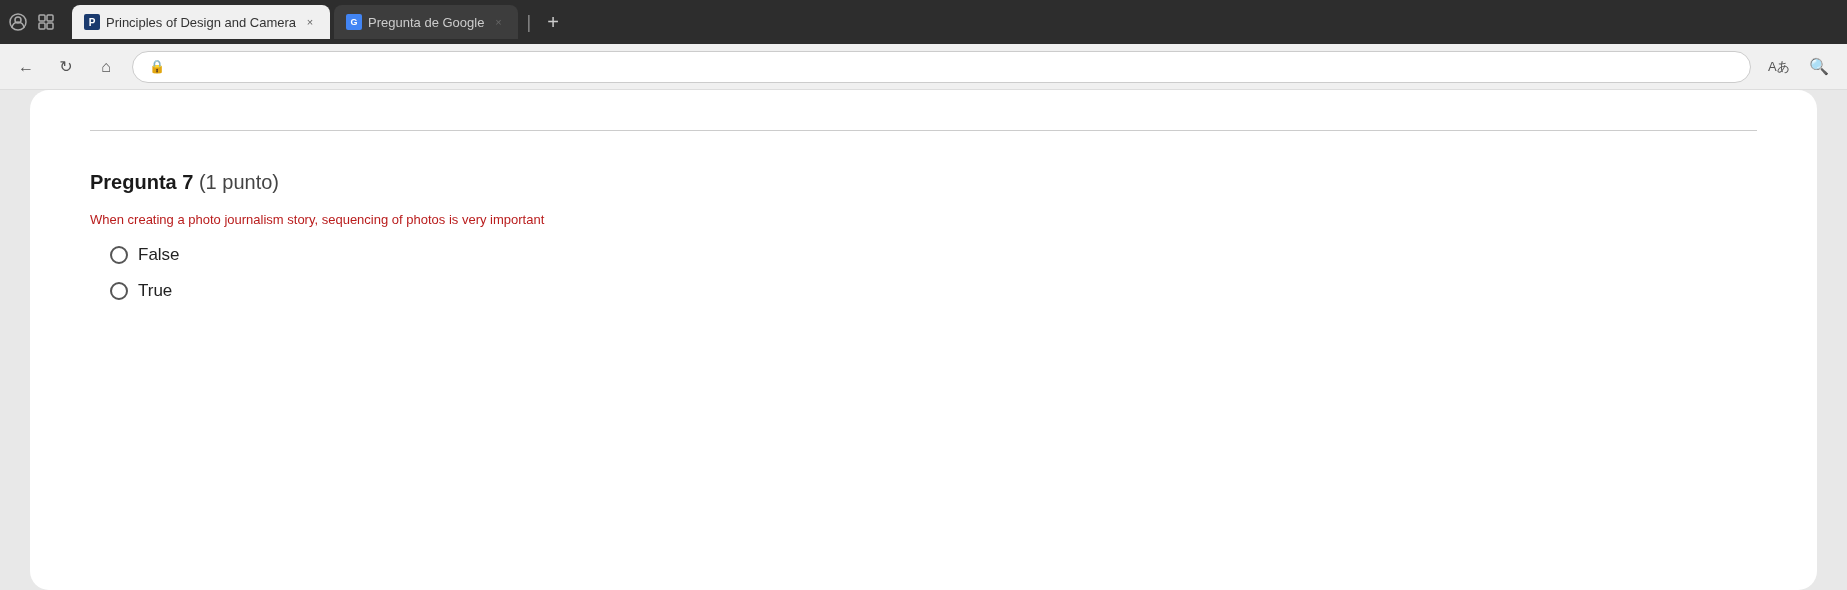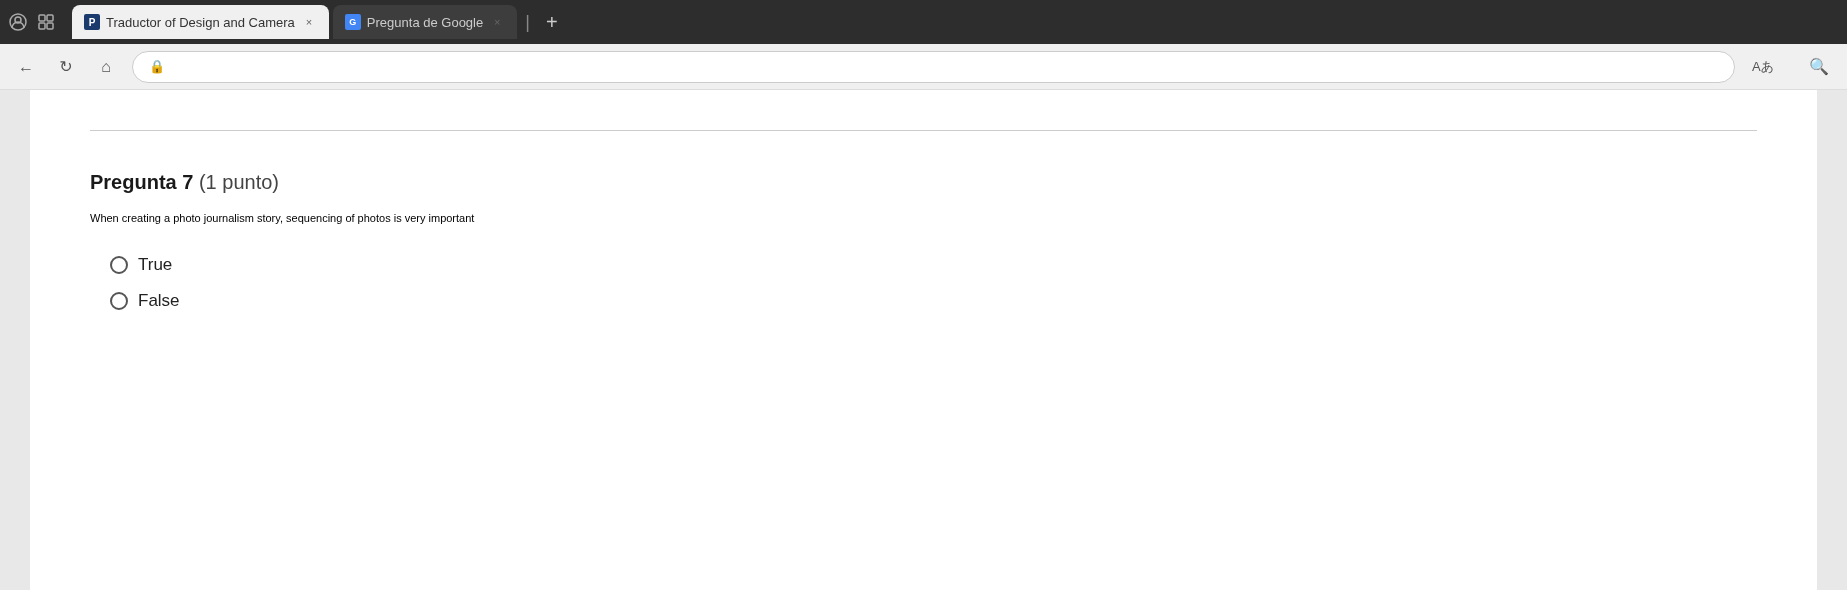--- a/index.html
+++ b/index.html
@@ -190,21 +190,21 @@
     }
 
     .address-text {
       font-size: 14px;
       color: #1a1a1a;
     }
 
     .toolbar-right {
       display: flex;
       align-items: flex-start;
-      gap: 24px;
+      gap: 8px;
     }
 
     .toolbar-btn {
       width: 32px;
       height: 32px;
       display: flex;
       align-items: center;
       justify-content: center;
       color: #555;
       font-size: 16px;
@@ -222,20 +222,21 @@
       justify-content: center;
     }
 
     .content-area {
       background: white;
       width: 100%;
       max-width: 1800px;
       margin: 0 30px;
       padding: 40px 60px;
       min-height: 100%;
+      border-radius: 19px;
     }
 
     .divider {
       border: none;
       border-top: 1px solid #ccc;
       margin-bottom: 40px;
     }
 
     .question-header {
       font-size: 20px;
@@ -246,23 +247,23 @@
     .question-header strong {
       font-weight: 700;
     }
 
     .question-header .points {
       font-weight: 400;
       color: #444;
     }
 
     .question-text {
-      font-size: 11px;
-      color: #000000;
-      margin-bottom: 28px;
+      font-size: 13px;
+      color: #b91c1c;
+      margin-bottom: 15px;
       line-height: 1.5;
     }
 
     .answer-options {
       display: flex;
       flex-direction: column;
       gap: 16px;
       padding-left: 20px;
     }
 
@@ -311,21 +312,21 @@
         </svg>
       </div>
     </div>
 
     <div class="tab active">
       <div class="tab-favicon">
         <div class="tab-favicon-schoology">
           <span>P</span>
         </div>
       </div>
-      <span class="tab-title">Traductor of Design and Camera</span>
+      <span class="tab-title">Principles of Design and Camera</span>
       <span class="tab-close">×</span>
     </div>
 
     <div class="tab inactive">
       <div class="tab-favicon">
         <div class="tab-favicon-google">
           <span>G</span>
         </div>
       </div>
       <span class="tab-title">Pregunta de Google</span>
@@ -376,24 +377,24 @@
       <strong>Pregunta 7</strong>
       <span class="points"> (1 punto)</span>
     </div>
 
     <div class="question-text">When creating a photo journalism story, sequencing of photos is very important</div>
 
     <div class="answer-options">
 
       <label class="answer-option">
         <div class="radio-btn"></div>
+        <span>False</span>
+      </label>
+
+      <label class="answer-option">
+        <div class="radio-btn"></div>
         <span>True</span>
       </label>
 
-      <label class="answer-option">
-        <div class="radio-btn"></div>
-        <span>False</span>
-      </label>
-
     </div>
 
   </div>
 </div>
 
 </body></html>

